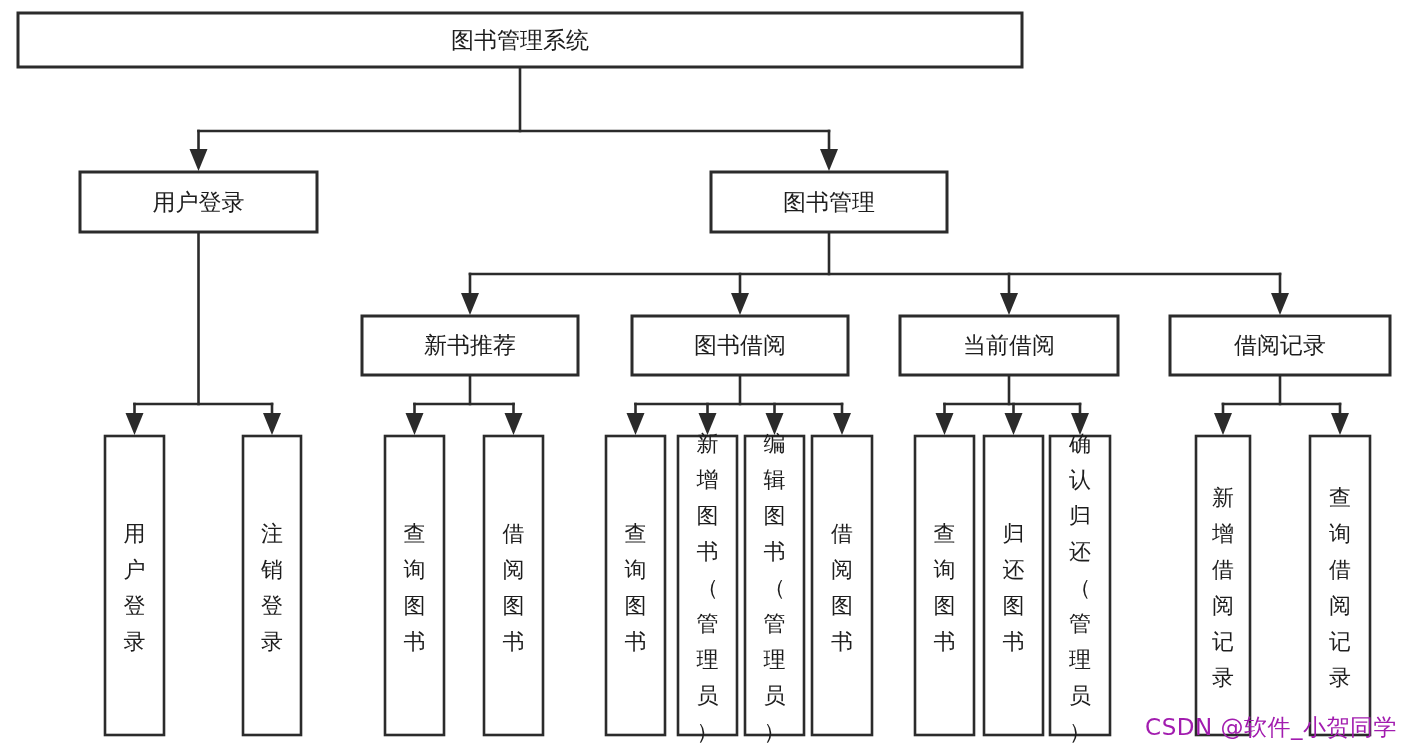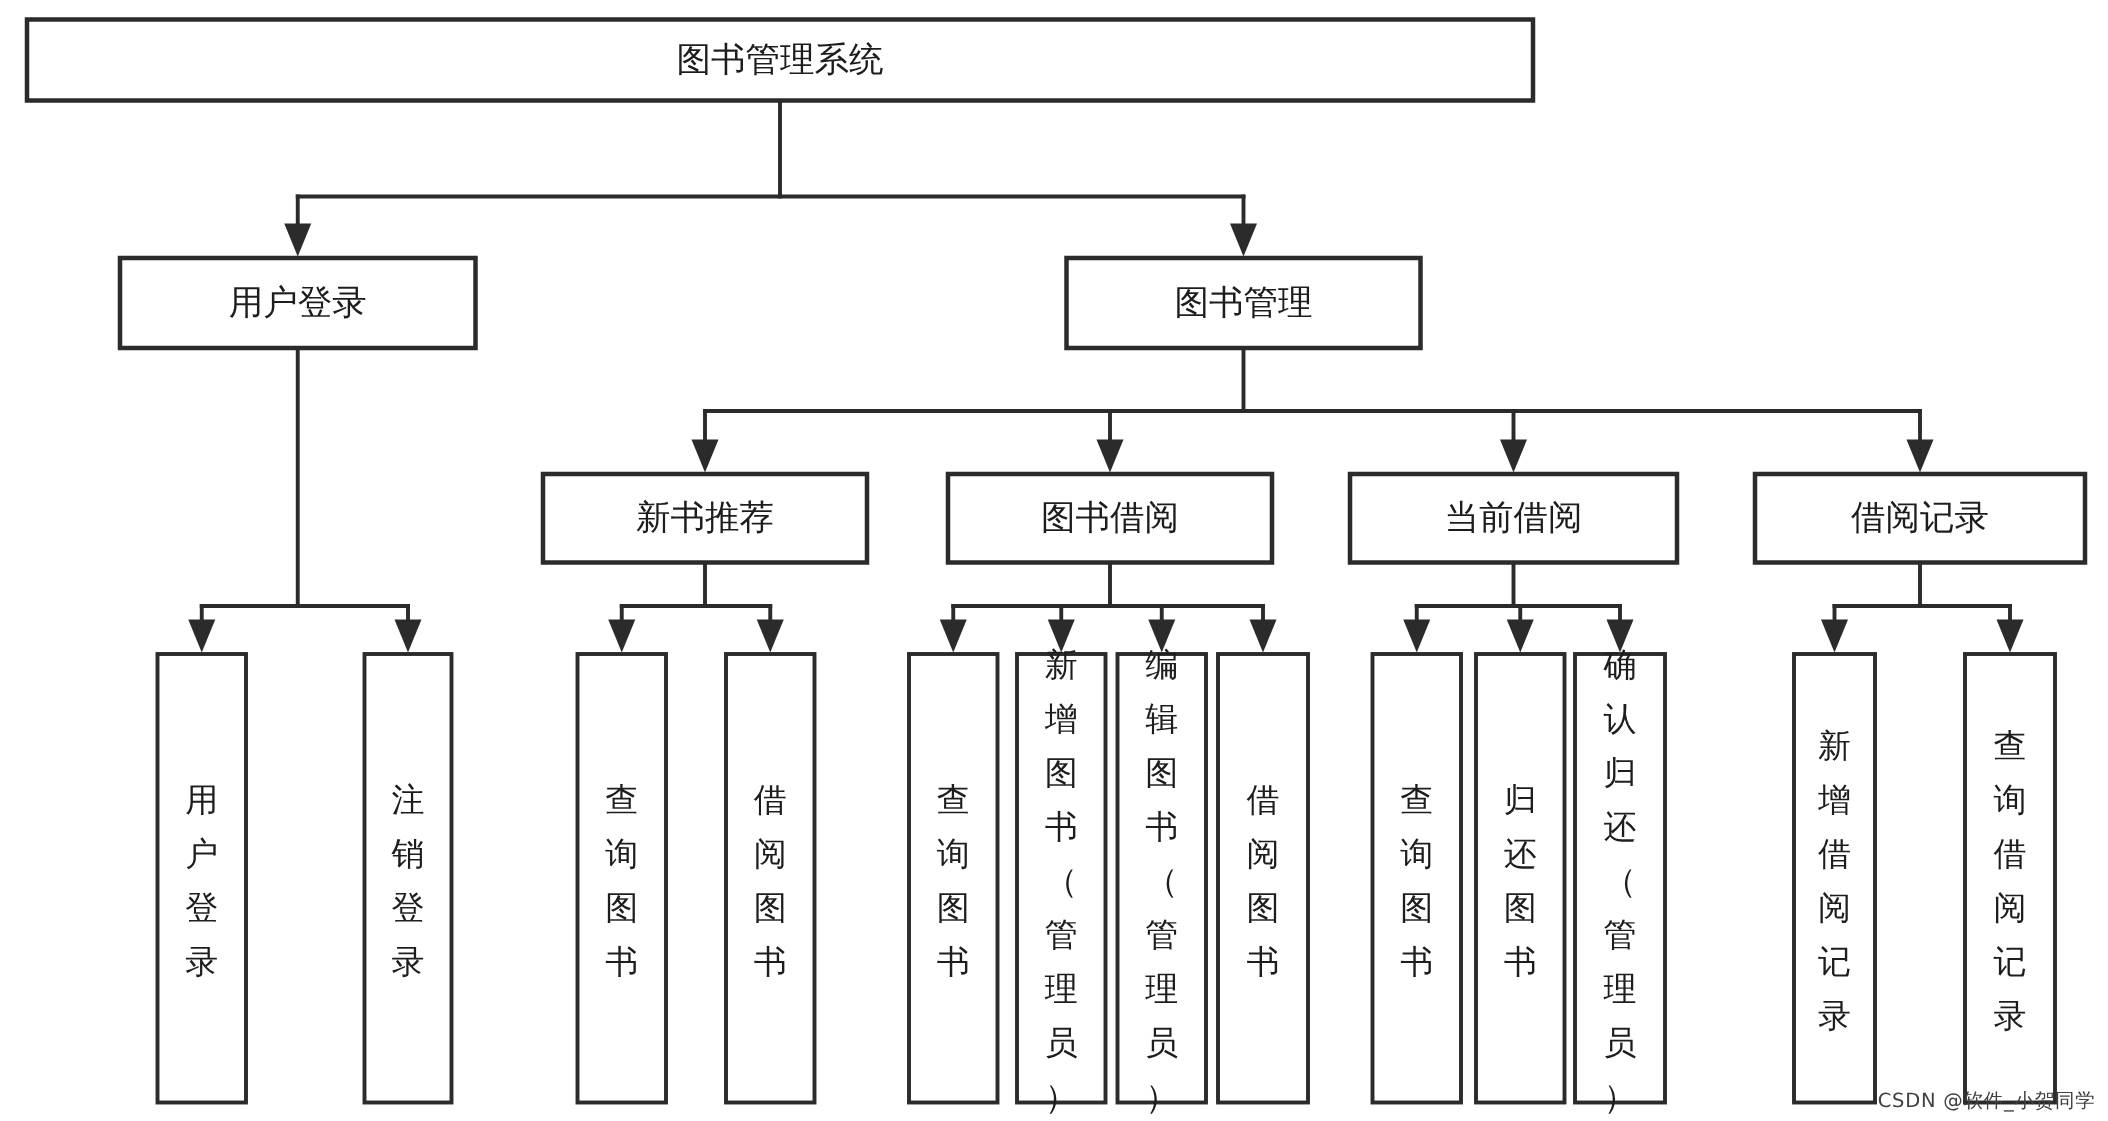--- a/index.html
+++ b/index.html
@@ -56,22 +56,22 @@
     font-family: "DejaVu Sans", "Liberation Sans", sans-serif;
     font-size: 22px;
     fill: #1d1d1d;
     text-anchor: middle;
   }
   .watermark {
     position: absolute;
     right: 8px;
     bottom: 4px;
     font-family: "DejaVu Sans", "Liberation Sans", sans-serif;
-    font-size: 13px;
-    color: #404040;
+    font-size: 23px;
+    color: #a21caf;
     white-space: nowrap;
     letter-spacing: 0.5px;
   }
 </style>
 </head>
 <body>
 
 <div id="chart-root">
   <svg class="diagram" viewBox="0 0 1405 747">
     <g id="connectors-layer">

